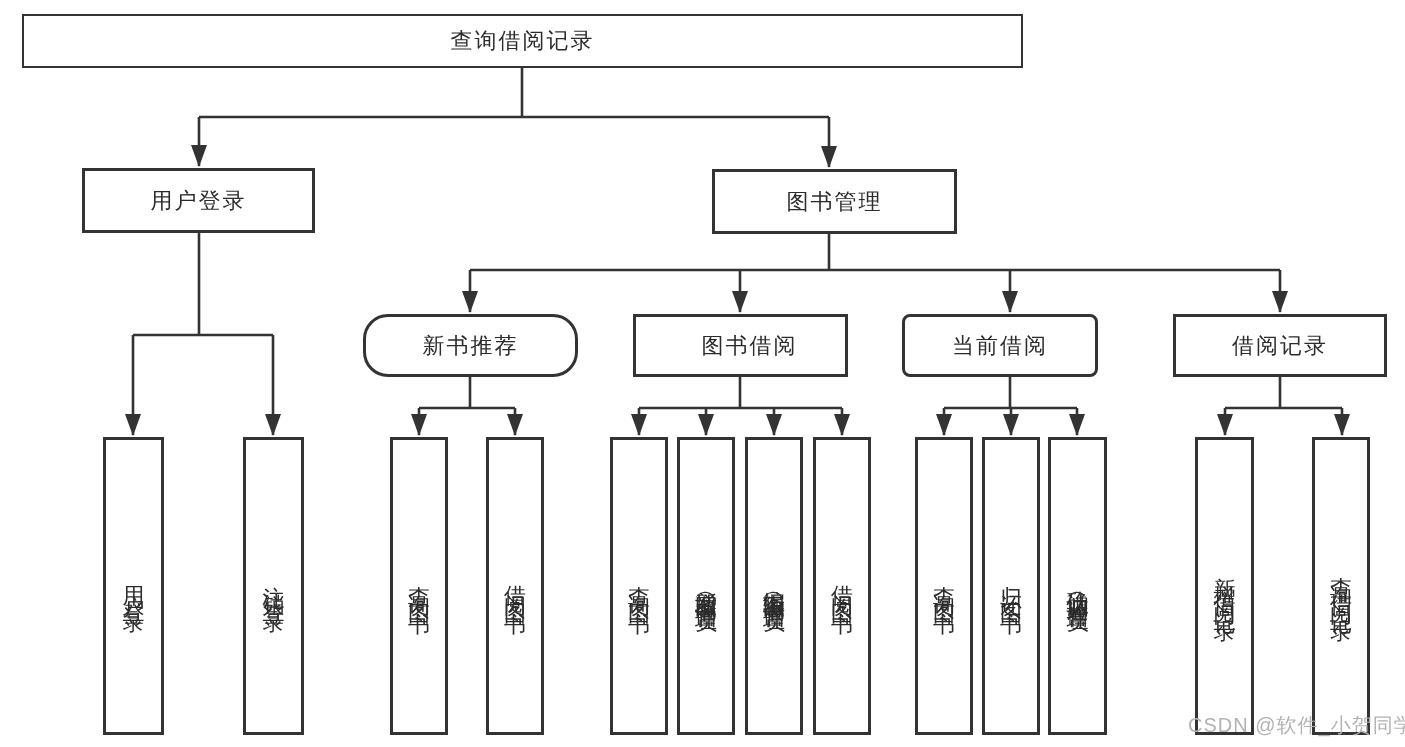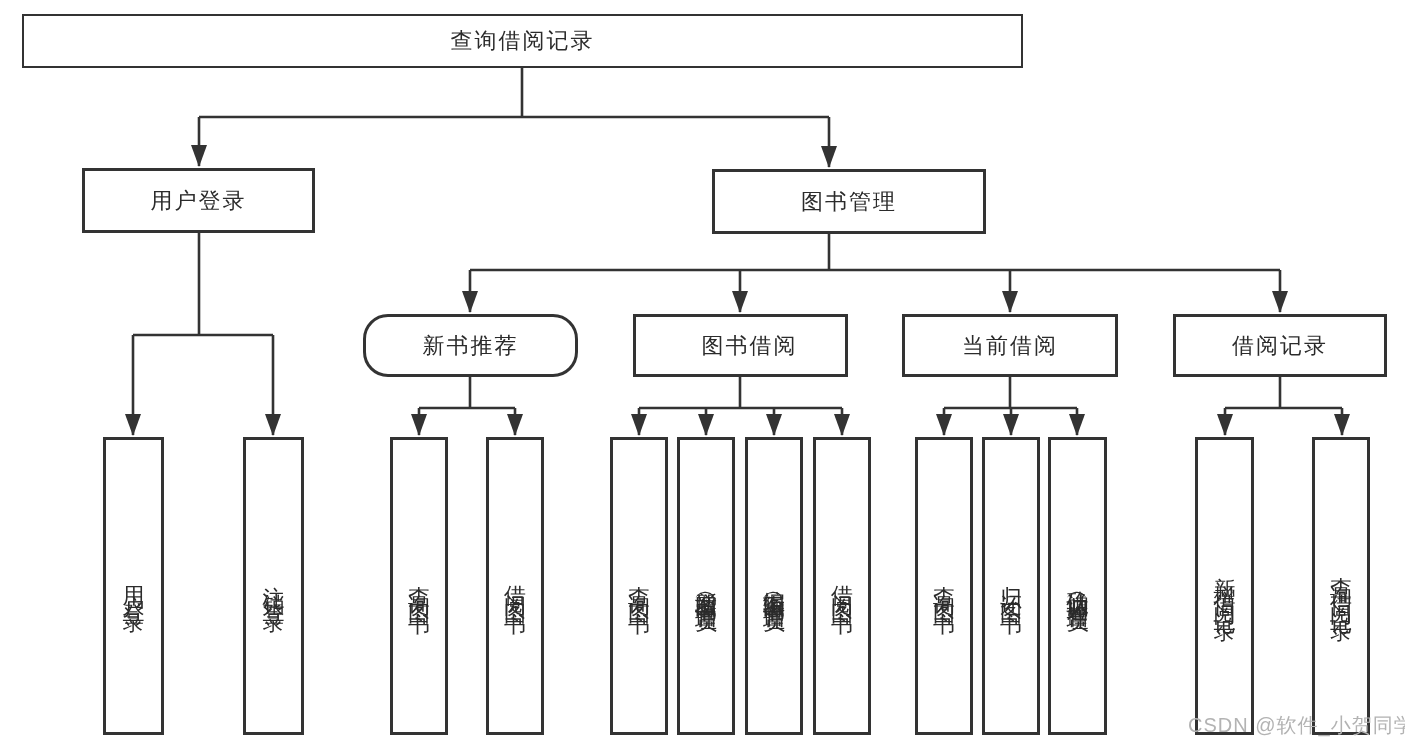--- a/index.html
+++ b/index.html
@@ -105,31 +105,31 @@
     </g>
   </svg>
 
   <div class="node root" style="left:22px;top:14px;width:1001px;height:54px;">
     <span class="hlabel">查询借阅记录</span>
   </div>
 
   <div class="node" style="left:82px;top:168px;width:233px;height:65px;">
     <span class="hlabel">用户登录</span>
   </div>
-  <div class="node" style="left:712px;top:169px;width:274px;height:65px;">
+  <div class="node" style="left:712px;top:169px;width:245px;height:65px;">
     <span class="hlabel">图书管理</span>
   </div>
 
   <div class="node" style="left:363px;top:314px;width:215px;height:63px;border-radius:25px;">
     <span class="hlabel">新书推荐</span>
   </div>
   <div class="node" style="left:633px;top:314px;width:215px;height:63px;padding-left:18px;">
     <span class="hlabel">图书借阅</span>
   </div>
-  <div class="node" style="left:902px;top:314px;width:216px;height:63px;">
+  <div class="node" style="left:902px;top:314px;width:196px;height:63px;border-radius:8px;">
     <span class="hlabel">当前借阅</span>
   </div>
   <div class="node" style="left:1173px;top:314px;width:214px;height:63px;">
     <span class="hlabel">借阅记录</span>
   </div>
 
   <div class="node" style="left:103px;top:437px;width:61px;height:298px;">
     <span class="vlabel">用户登录</span>
   </div>
   <div class="node" style="left:243px;top:437px;width:61px;height:298px;">

